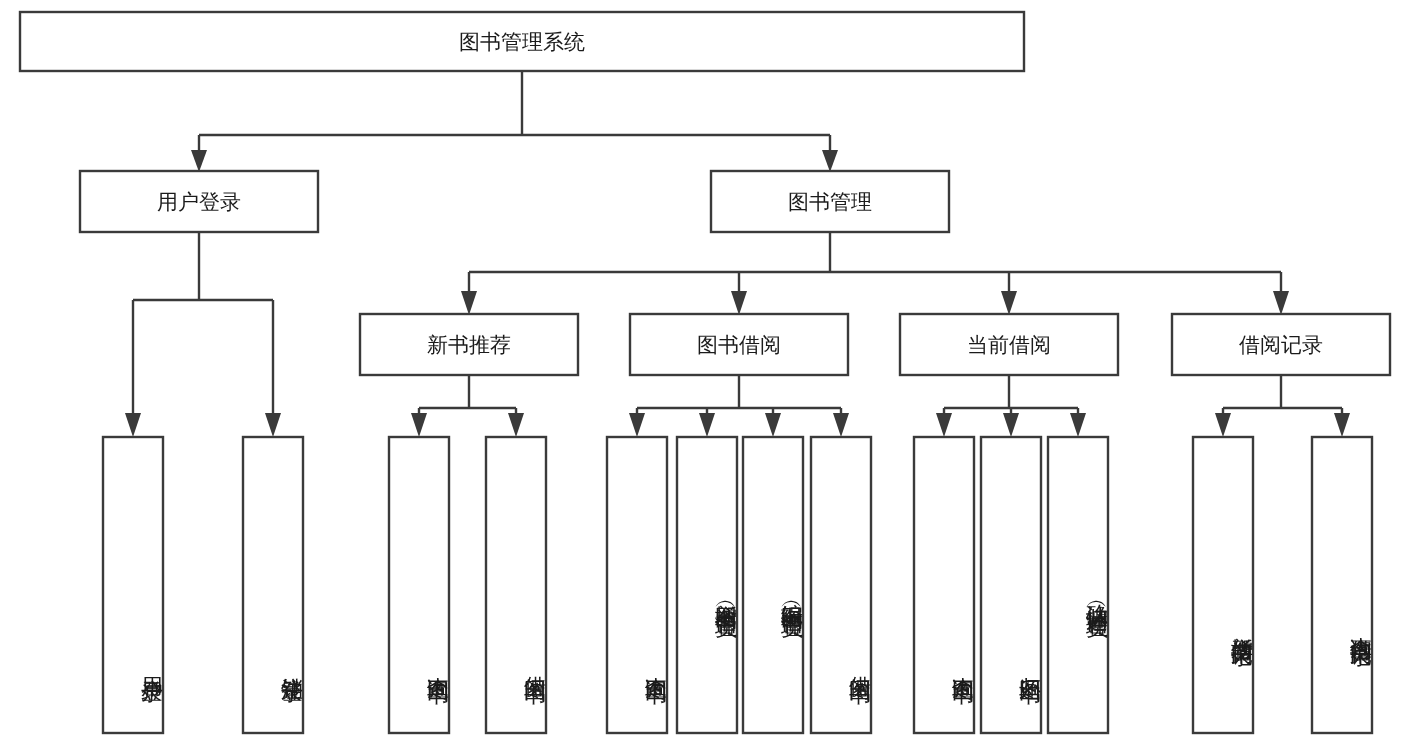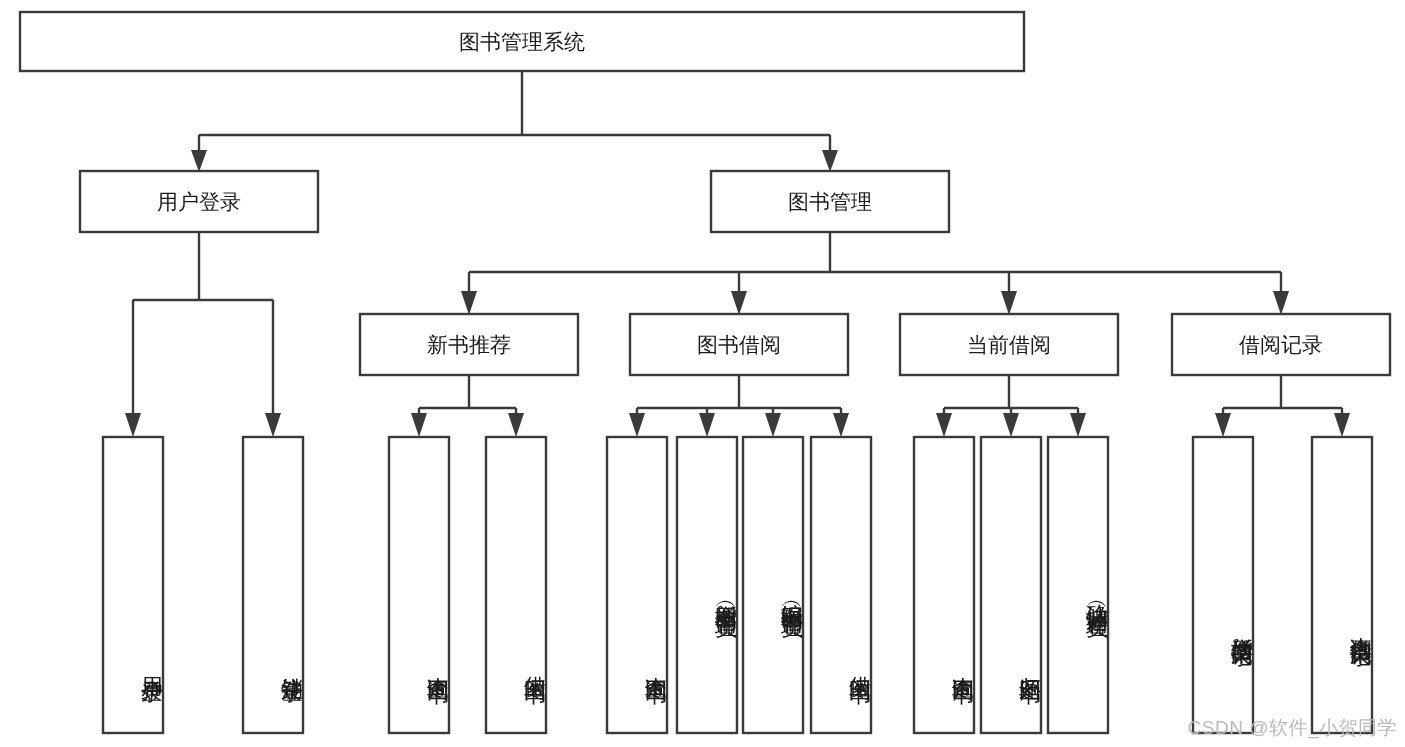--- a/index.html
+++ b/index.html
@@ -219,15 +219,14 @@
   <div class="vlabel-wrap" style="left:914px; top:437px; width:60px; height:296px; padding-top:78px;">查询图书</div>
 
   <div class="vlabel-wrap" style="left:981px; top:437px; width:60px; height:296px; padding-top:78px;">归还图书</div>
 
   <div class="vlabel-wrap" style="left:1048px; top:437px; width:60px; height:296px; padding-top:10px;">确认归还（管理员）</div>
 
   <div class="vlabel-wrap" style="left:1193px; top:437px; width:60px; height:296px; padding-top:40px;">新增借阅记录</div>
 
   <div class="vlabel-wrap" style="left:1312px; top:437px; width:60px; height:296px; padding-top:40px;">查询借阅记录</div>
 
-  <div class="watermark">CSDN @软件_小贺同学</div>
 
 </div>
 
 </body></html>

